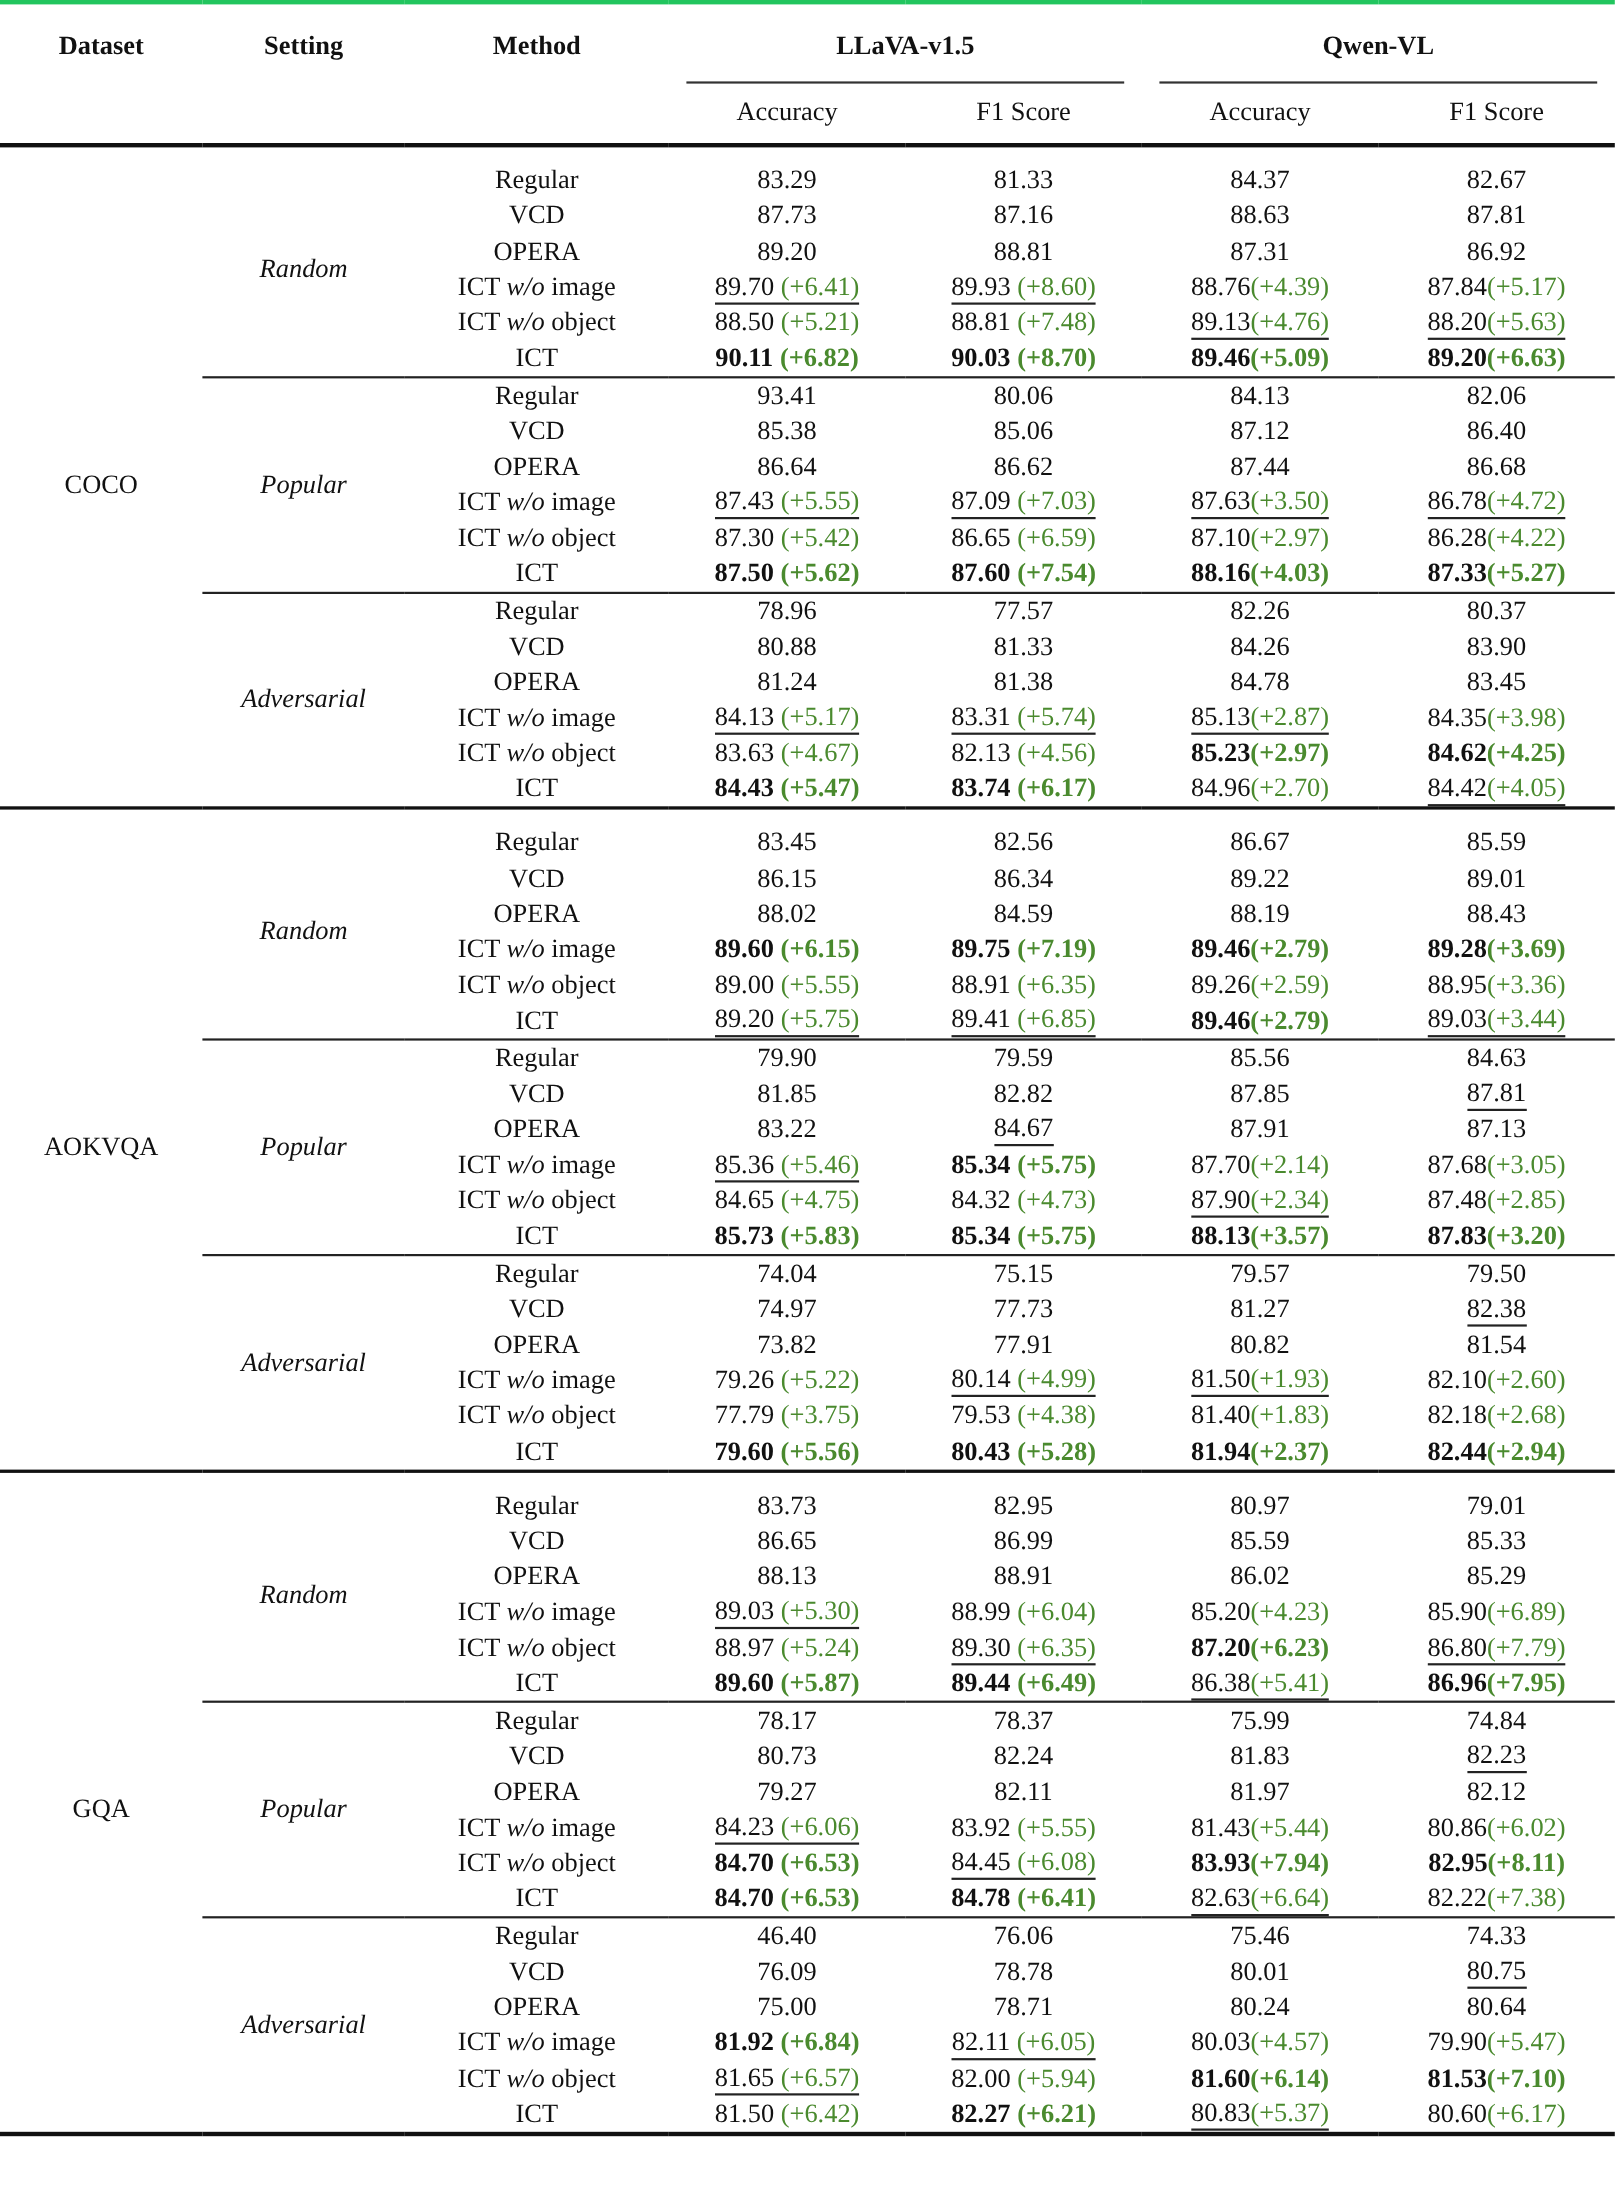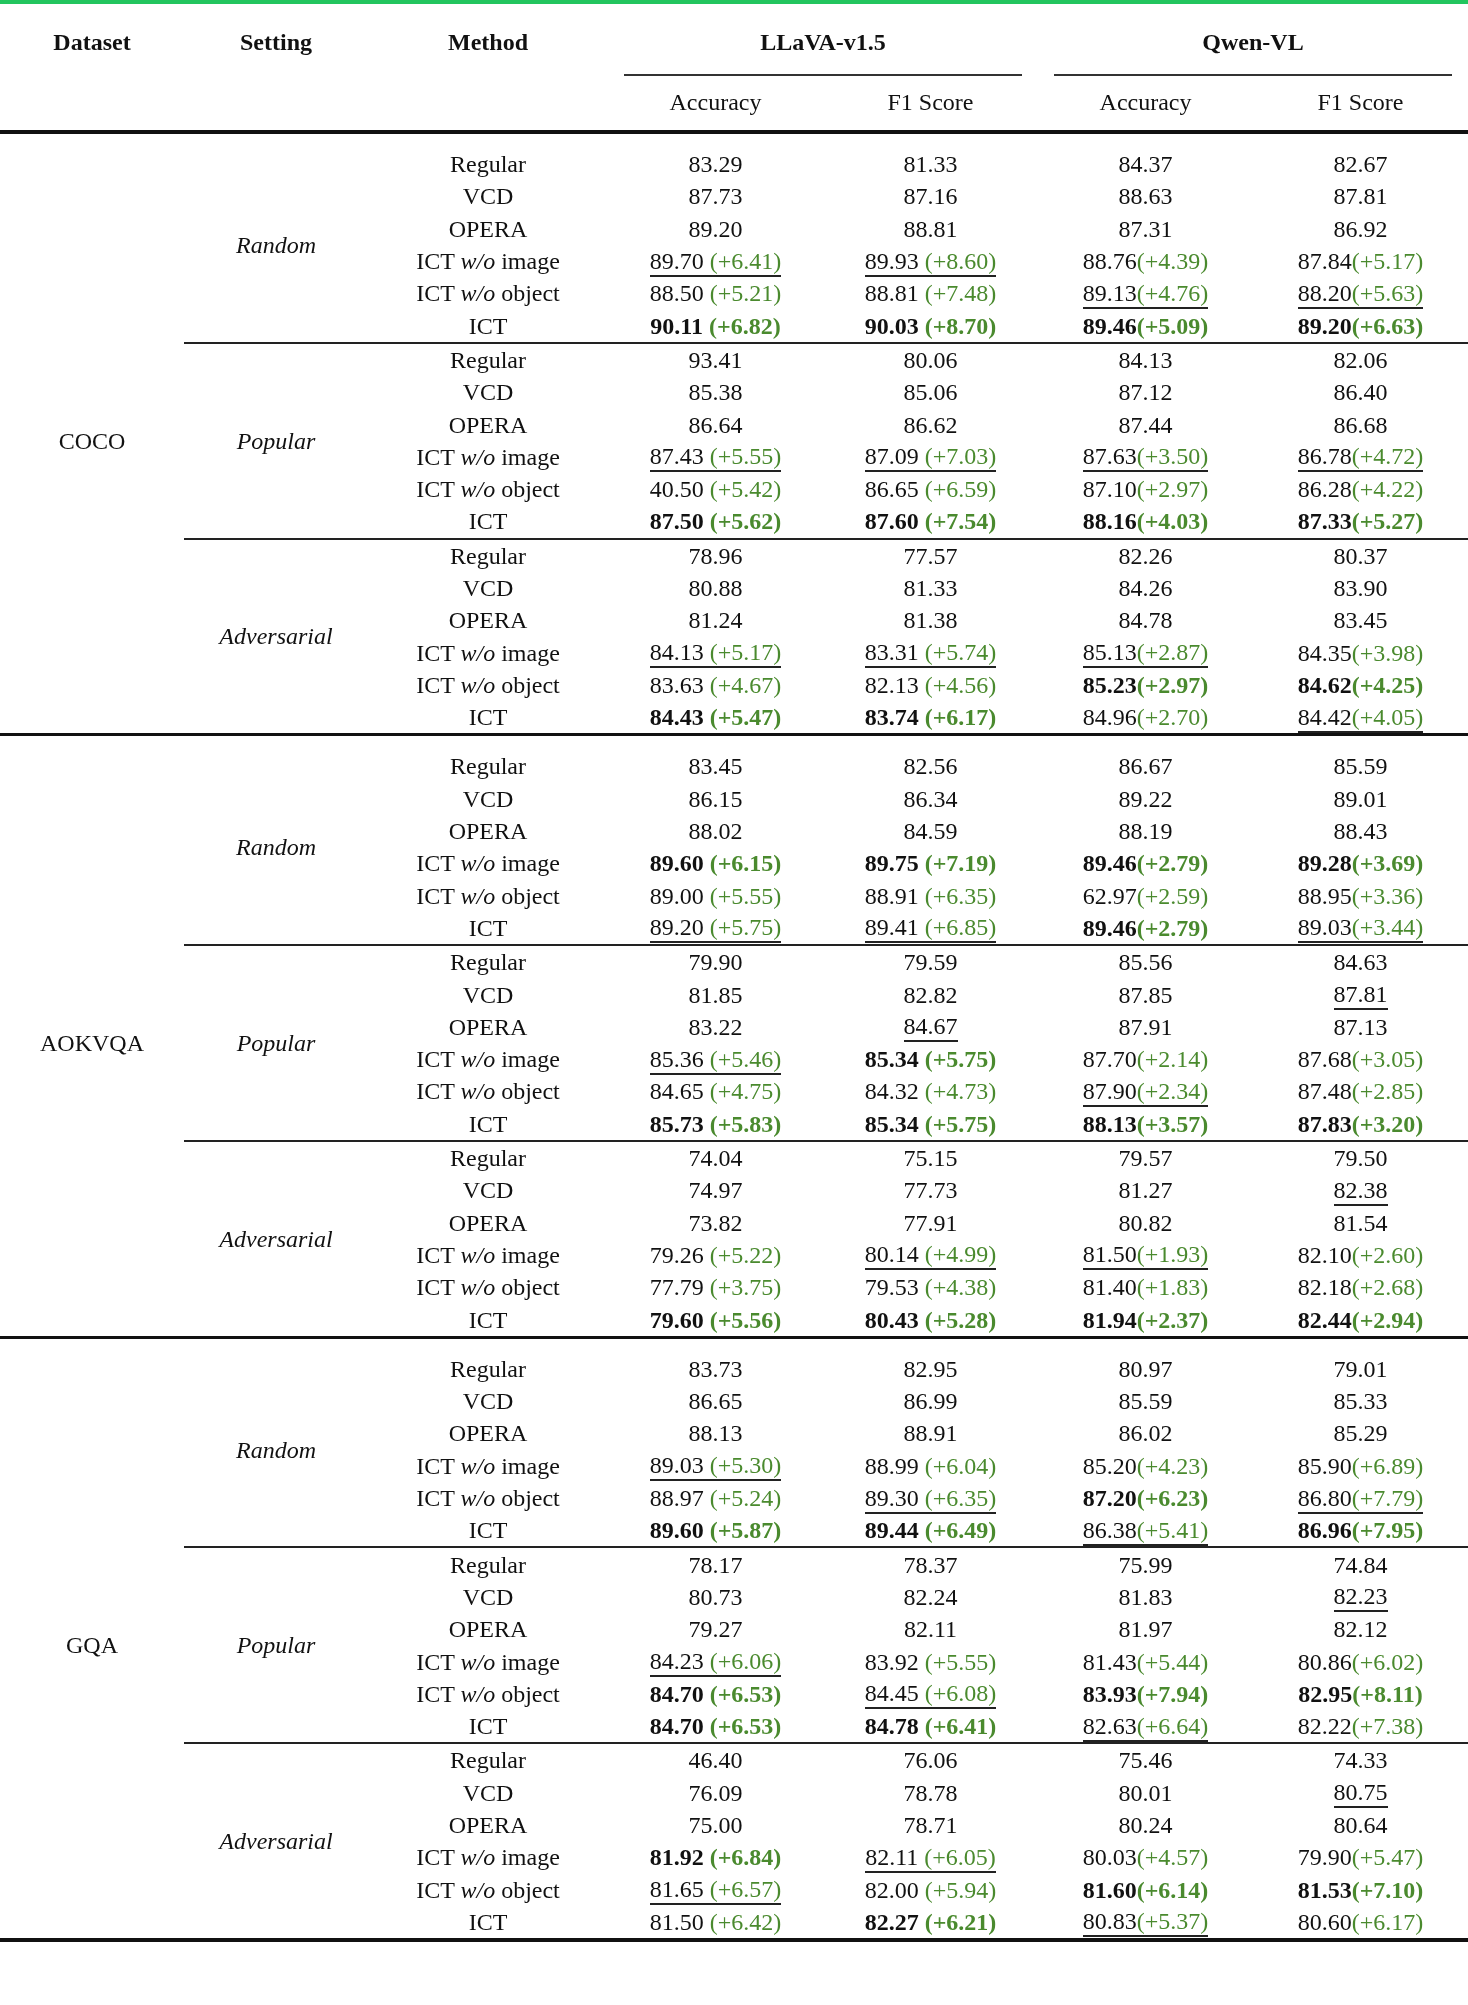--- a/index.html
+++ b/index.html
@@ -139,21 +139,21 @@
         </tr>
         <tr class="row">
           <td><span>ICT</span> <span class="wo">w/o</span> <span>image</span></td>
           <td><span class="val u"><span>87.43</span> <span class="delta" style="color: rgb(74, 138, 46);">(+5.55)</span></span></td>
           <td><span class="val u"><span>87.09</span> <span class="delta" style="color: rgb(74, 138, 46); margin-top: 13px;">(+7.03)</span></span></td>
           <td><span class="val u"><span>87.63</span><span class="delta" style="color: rgb(74, 138, 46);">(+3.50)</span></span></td>
           <td><span class="val u"><span>86.78</span><span class="delta" style="color: rgb(74, 138, 46);">(+4.72)</span></span></td>
         </tr>
         <tr class="row">
           <td><span>ICT</span> <span class="wo">w/o</span> <span>object</span></td>
-          <td><span class="val"><span>40.50</span> <span class="delta" style="color: rgb(74, 138, 46);">(+5.42)</span></span></td>
+          <td><span class="val"><span>87.30</span> <span class="delta" style="color: rgb(74, 138, 46);">(+5.42)</span></span></td>
           <td><span class="val"><span>86.65</span> <span class="delta" style="color: rgb(74, 138, 46);">(+6.59)</span></span></td>
           <td><span class="val"><span>87.10</span><span class="delta" style="color: rgb(74, 138, 46);">(+2.97)</span></span></td>
           <td><span class="val"><span>86.28</span><span class="delta" style="color: rgb(74, 138, 46);">(+4.22)</span></span></td>
         </tr>
         <tr class="row">
           <td>ICT</td>
           <td><span class="val b"><span>87.50</span> <span class="delta" style="color: rgb(74, 138, 46);">(+5.62)</span></span></td>
           <td><span class="val b"><span>87.60</span> <span class="delta" style="color: rgb(74, 138, 46);">(+7.54)</span></span></td>
           <td><span class="val b"><span>88.16</span><span class="delta" style="color: rgb(74, 138, 46);">(+4.03)</span></span></td>
           <td><span class="val b"><span>87.33</span><span class="delta" style="color: rgb(74, 138, 46);">(+5.27)</span></span></td>
@@ -237,21 +237,21 @@
           <td><span>ICT</span> <span class="wo">w/o</span> <span>image</span></td>
           <td><span class="val b"><span>89.60</span> <span class="delta" style="color: rgb(74, 138, 46);">(+6.15)</span></span></td>
           <td><span class="val b"><span>89.75</span> <span class="delta" style="color: rgb(74, 138, 46);">(+7.19)</span></span></td>
           <td><span class="val b"><span>89.46</span><span class="delta" style="color: rgb(74, 138, 46);">(+2.79)</span></span></td>
           <td><span class="val b"><span>89.28</span><span class="delta" style="color: rgb(74, 138, 46);">(+3.69)</span></span></td>
         </tr>
         <tr class="row">
           <td><span>ICT</span> <span class="wo">w/o</span> <span>object</span></td>
           <td><span class="val"><span>89.00</span> <span class="delta" style="color: rgb(74, 138, 46);">(+5.55)</span></span></td>
           <td><span class="val"><span>88.91</span> <span class="delta" style="color: rgb(74, 138, 46);">(+6.35)</span></span></td>
-          <td><span class="val"><span>62.97</span><span class="delta" style="color: rgb(74, 138, 46);">(+2.59)</span></span></td>
+          <td><span class="val"><span>89.26</span><span class="delta" style="color: rgb(74, 138, 46);">(+2.59)</span></span></td>
           <td><span class="val"><span>88.95</span><span class="delta" style="color: rgb(74, 138, 46);">(+3.36)</span></span></td>
         </tr>
         <tr class="row">
           <td>ICT</td>
           <td><span class="val u"><span>89.20</span> <span class="delta" style="color: rgb(74, 138, 46);">(+5.75)</span></span></td>
           <td><span class="val u"><span>89.41</span> <span class="delta" style="color: rgb(74, 138, 46);">(+6.85)</span></span></td>
           <td><span class="val b"><span>89.46</span><span class="delta" style="color: rgb(74, 138, 46);">(+2.79)</span></span></td>
           <td><span class="val u"><span>89.03</span><span class="delta" style="color: rgb(74, 138, 46);">(+3.44)</span></span></td>
         </tr>
         <tr class="row set-sep">

